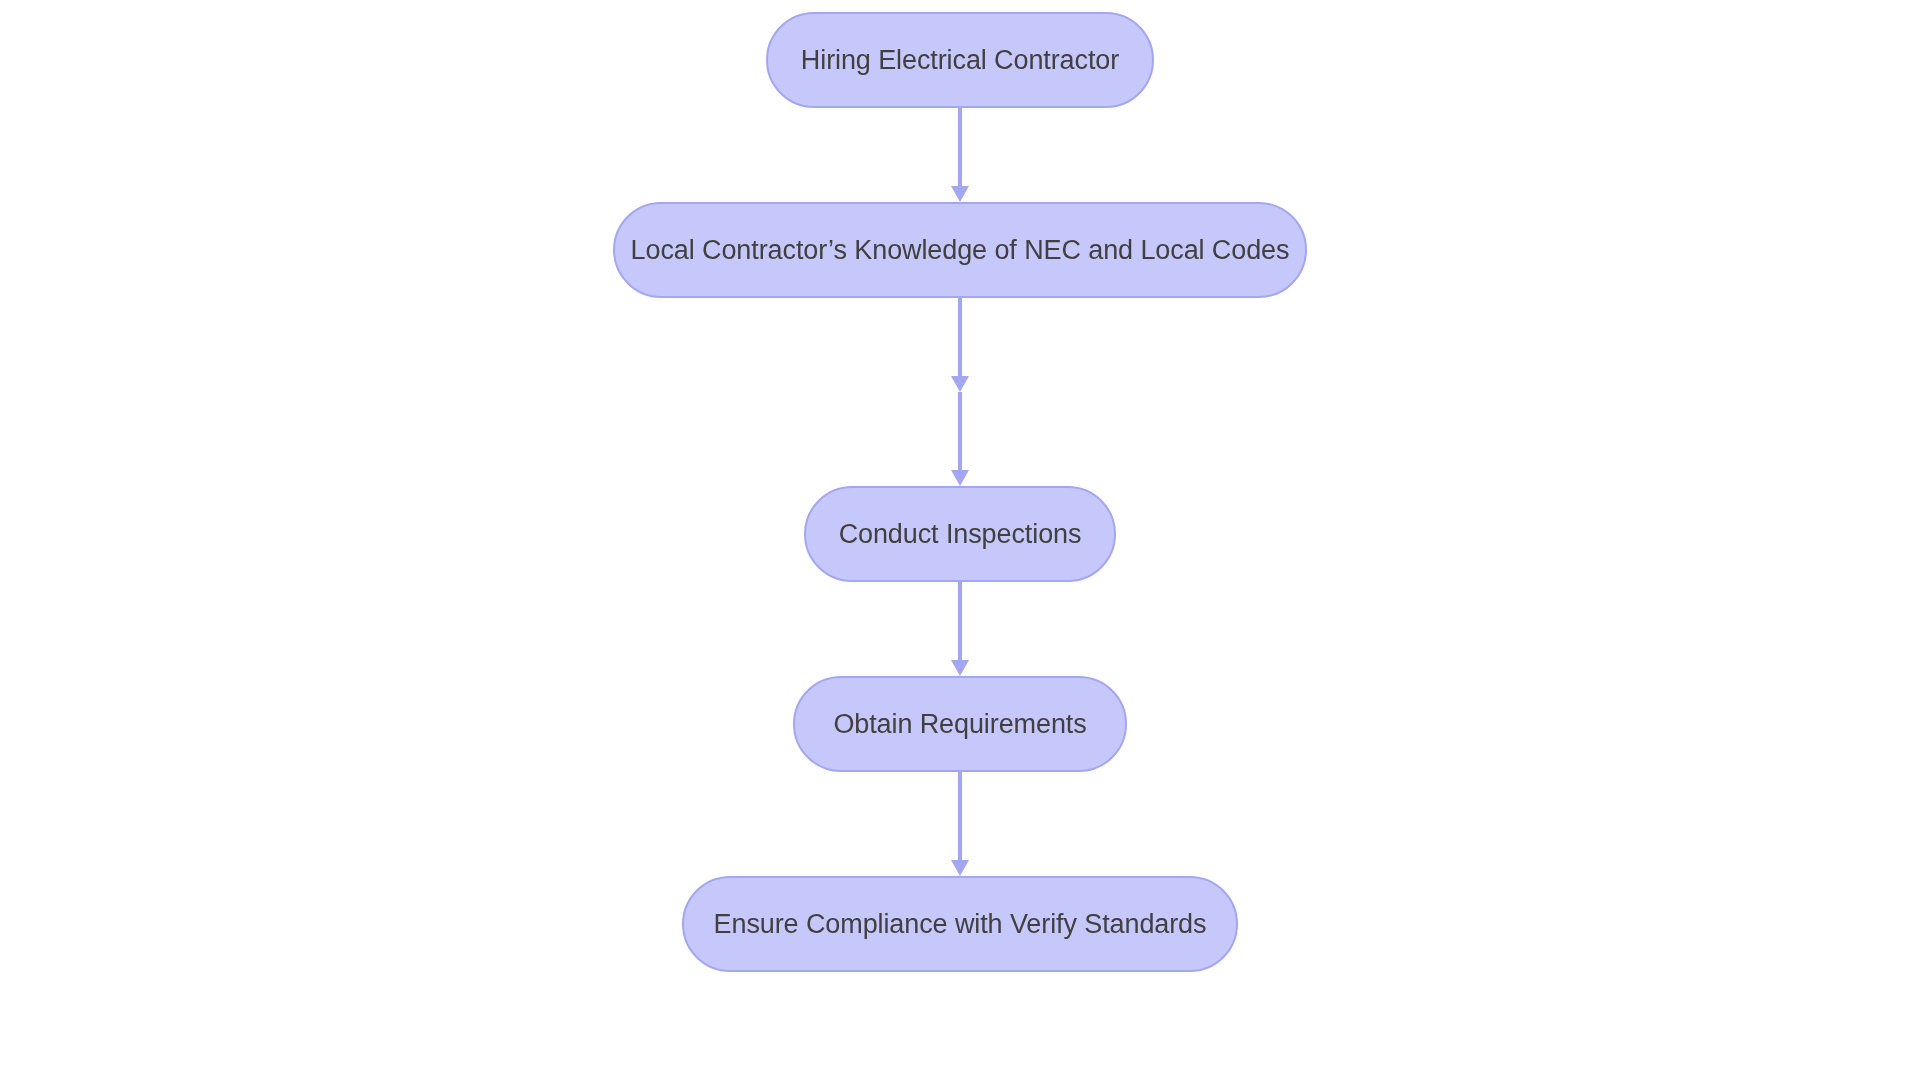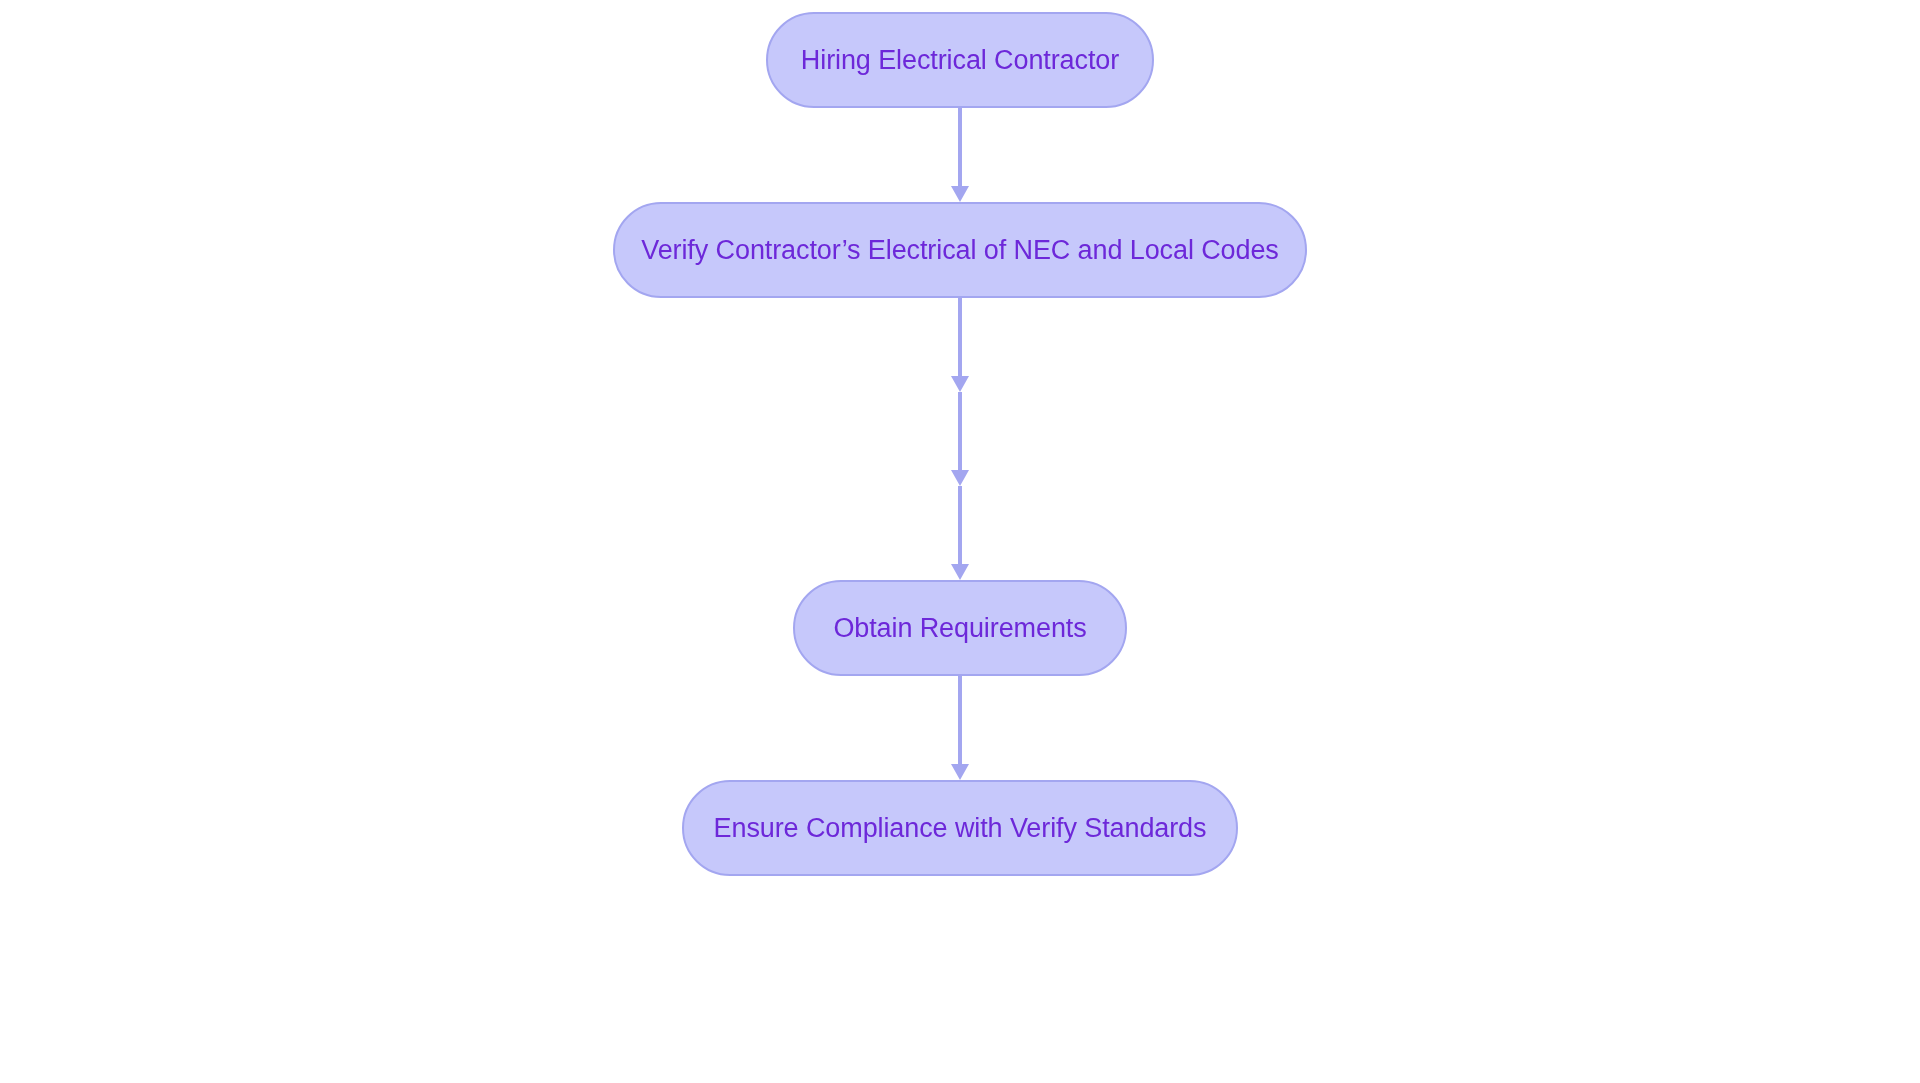--- a/index.html
+++ b/index.html
@@ -39,21 +39,21 @@
     border: 2px solid #a3a6f0;
     border-radius: 48px;
     display: flex;
     align-items: center;
     justify-content: center;
     padding: 0 34px;
     white-space: nowrap;
   }
 
   .flow-node .node-label {
-    color: #6d28d9;
+    color: #404040;
     font-size: 27px;
     line-height: 1;
     letter-spacing: -0.1px;
     font-weight: 400;
   }
 
   
   .flow-connector {
     width: 100%;
     display: flex;
@@ -106,39 +106,44 @@
 
   <div class="flow-connector gap-std">
     <div class="connector-inner">
       <div class="connector-shaft"></div>
       <div class="connector-head"></div>
     </div>
   </div>
 
   <div class="flow-row">
     <div class="flow-node n1">
-      <span class="node-label">Verify Contractor’s Electrical of NEC and Local Codes</span>
+      <span class="node-label">Local Contractor’s Knowledge of NEC and Local Codes</span>
     </div>
   </div>
 
   <div class="flow-connector gap-std">
     <div class="connector-inner">
       <div class="connector-shaft"></div>
       <div class="connector-head"></div>
     </div>
   </div>
 
 
   <div class="flow-connector gap-std">
     <div class="connector-inner">
       <div class="connector-shaft"></div>
       <div class="connector-head"></div>
     </div>
   </div>
 
+  <div class="flow-row">
+    <div class="flow-node n3">
+      <span class="node-label">Conduct Inspections</span>
+    </div>
+  </div>
 
   <div class="flow-connector gap-std">
     <div class="connector-inner">
       <div class="connector-shaft"></div>
       <div class="connector-head"></div>
     </div>
   </div>
 
   <div class="flow-row">
     <div class="flow-node n4">

